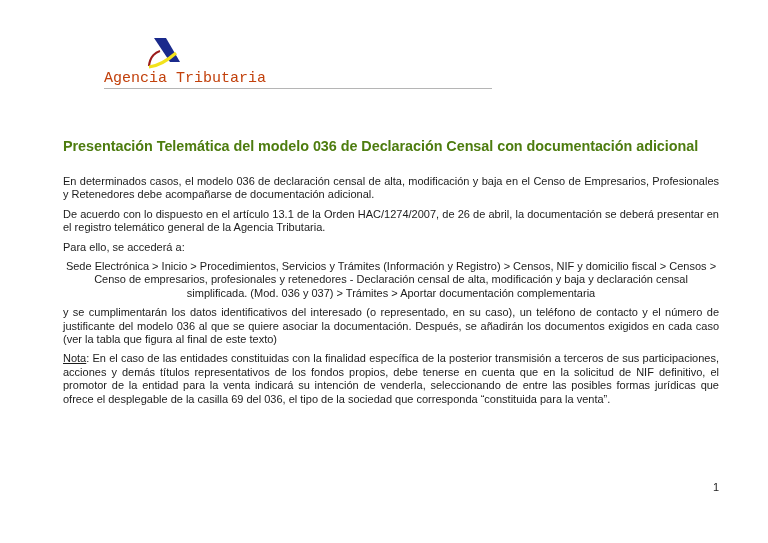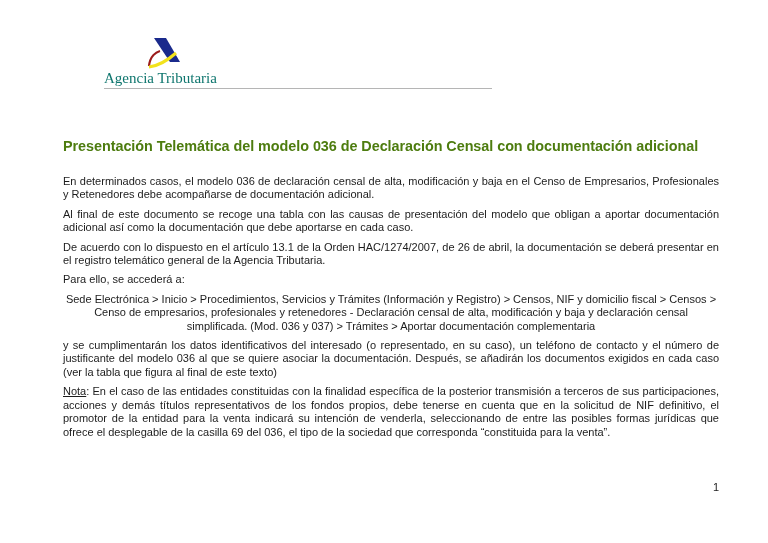--- a/index.html
+++ b/index.html
@@ -1,18 +1,18 @@
 <!DOCTYPE html>
 <html><head>
 <meta charset="utf-8">
 <style>
   html, body { margin: 0; padding: 0; background: #ffffff; }
   body { width: 768px; height: 543px; position: relative; overflow: hidden; font-family: "Liberation Sans", sans-serif; color: #1a1a1a; }
   .logo { position: absolute; left: 146px; top: 38px; width: 36px; height: 32px; }
-  .agency { position: absolute; left: 104px; top: 70px; font-family: Liberation Serif, serif; font-size: 15px; color: #0f766e; }
+  .agency { position: absolute; left: 104px; top: 70px; font-family: Liberation Mono, monospace; font-size: 15px; color: #c2410c; }
   .rule { position: absolute; left: 104px; top: 88px; width: 388px; height: 1px; background: #b5b5b5; }
   .title { position: absolute; left: 63px; top: 138px; font-size: 14.4px; font-weight: bold; color: #4d7c0f; white-space: nowrap; letter-spacing: -0.05px; }
   .content { position: absolute; left: 63px; top: 175px; width: 656px; font-size: 11px; line-height: 13.4px; color: #1c1c1c; }
   .content p { margin: 0 0 6px 0; text-align: justify; }
   .content p.indent { text-align: center; }
   .content p.last { text-align: justify; }
   .bold { font-weight: bold; }
   .u { text-decoration: underline; margin-top: 36px; }
   .pagenum { position: absolute; left: 713px; top: 481px; font-size: 11px; color: #222; }
 </style>
@@ -27,21 +27,20 @@
     <path d="M3,29 C12,28 22,22 30,15" stroke="#f2e21c" stroke-width="3.2" fill="none"></path>
   </svg>
 
   <div class="agency">Agencia Tributaria</div>
   <div class="rule"></div>
 
   <div class="title">Presentación Telemática del modelo 036 de Declaración Censal con documentación adicional</div>
 
   <div class="content">
     <p>En determinados casos, el modelo 036 de declaración censal de alta, modificación y baja en el Censo de Empresarios, Profesionales y Retenedores debe acompañarse de documentación adicional.</p>
-    <p>Al final de este documento se recoge una tabla con las causas de presentación del modelo que obligan a aportar documentación adicional así como la documentación que debe aportarse en cada caso.</p>
     <p>De acuerdo con lo dispuesto en el artículo 13.1 de la Orden HAC/1274/2007, de 26 de abril, la documentación se deberá presentar en el registro telemático general de la Agencia Tributaria.</p>
     <p>Para ello, se accederá a:</p>
     <p class="indent">Sede Electrónica &gt; Inicio &gt; Procedimientos, Servicios y Trámites (Información y Registro) &gt; Censos, NIF y domicilio fiscal &gt; Censos &gt; Censo de empresarios, profesionales y retenedores - Declaración censal de alta, modificación y baja y declaración censal simplificada. (Mod. 036 y 037) &gt; Trámites &gt; Aportar documentación complementaria</p>
     <p>y se cumplimentarán los datos identificativos del interesado (o representado, en su caso), un teléfono de contacto y el número de justificante del modelo 036 al que se quiere asociar la documentación. Después, se añadirán los documentos exigidos en cada caso (ver la tabla que figura al final de este texto)</p>
     <p class="last"><span class="u">Nota</span><span>: En el caso de las entidades constituidas con la finalidad específica de la posterior transmisión a terceros de sus participaciones, acciones y demás títulos representativos de los fondos propios, debe tenerse en cuenta que en la solicitud de NIF definitivo, el promotor de la entidad para la venta indicará su intención de venderla, seleccionando de entre las posibles formas jurídicas que ofrece el desplegable de la casilla 69 del 036, el tipo de la sociedad que corresponda “constituida para la venta”.</span></p>
   </div>
 
   <div class="pagenum">1</div>
 </div>
 

